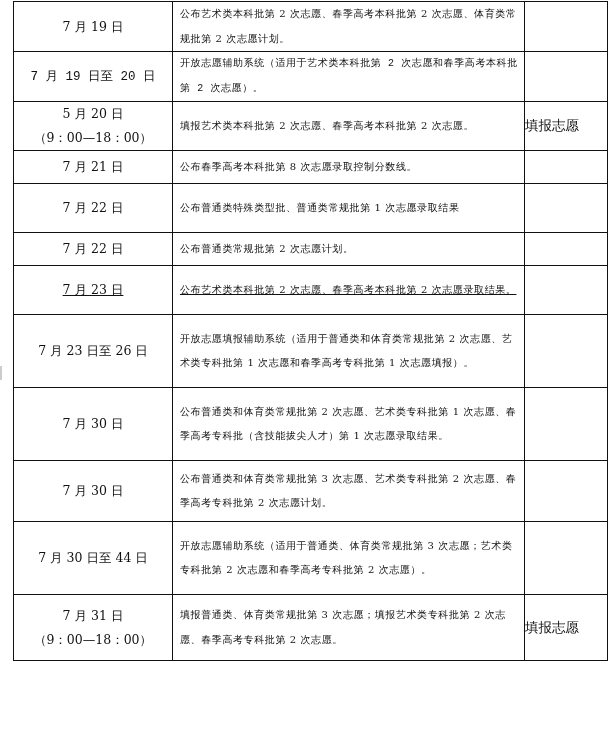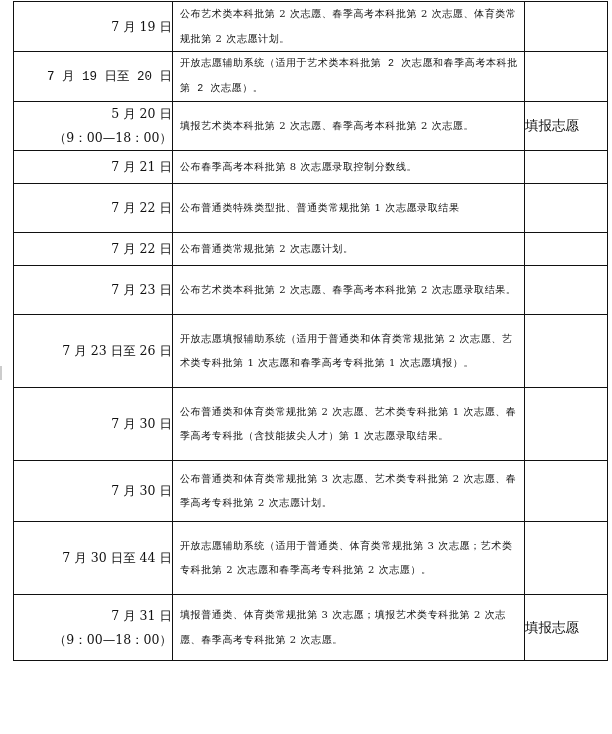--- a/index.html
+++ b/index.html
@@ -1,20 +1,20 @@
 <!DOCTYPE html>
 <html><head>
 <meta charset="utf-8">
 <style>
   html, body { margin:0; padding:0; background:#ffffff; }
   body { width:612px; height:734px; position:relative; overflow:hidden;
          font-family: "DejaVu Serif", "Liberation Serif", serif; color:#111; }
   #tbl { position:absolute; left:13px; top:1px; width:583px; border-collapse:collapse; table-layout:fixed; }
   #tbl td { border:1.4px solid #111; padding:0; vertical-align:middle; }
-  #tbl td.c-date { width:158px; text-align:right; font-size:12.5px; line-height:24px; }
+  #tbl td.c-date { width:158px; text-align:center; font-size:12.5px; line-height:24px; }
   #tbl td.c-desc { width:338px; text-align:left; font-size:10px; line-height:24.5px; padding:0 6px 0 7px; letter-spacing:0.6px; }
   #tbl td.c-note { width:82px; text-align:left; font-size:13.5px; }
   .mark { position:absolute; left:0; top:366px; width:2px; height:14px; background:#ccc; }
 </style>
 </head>
 <body>
 
 <div class="mark"></div>
 
 <table id="tbl">
@@ -55,21 +55,21 @@
         <td class="c-desc">公布普通类特殊类型批、普通类常规批第 1 次志愿录取结果</td>
         <td class="c-note"></td>
       </tr>
       <tr style="height: 33px;">
         <td class="c-date">
           <div>7 月 22 日</div>
         </td>
         <td class="c-desc">公布普通类常规批第 2 次志愿计划。</td>
         <td class="c-note"></td>
       </tr>
-      <tr style="height: 49px;">
+      <tr style="height: 49px; text-decoration: underline;">
         <td class="c-date">
           <div>7 月 23 日</div>
         </td>
         <td class="c-desc">公布艺术类本科批第 2 次志愿、春季高考本科批第 2 次志愿录取结果。</td>
         <td class="c-note"></td>
       </tr>
       <tr style="height: 73px;">
         <td class="c-date">
           <div>7 月 23 日至 26 日</div>
         </td>

